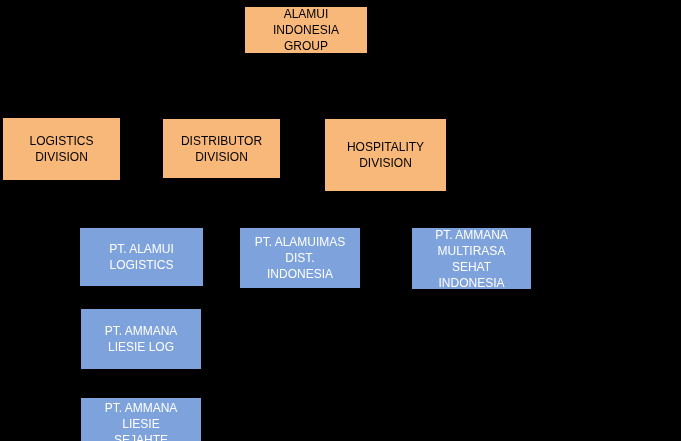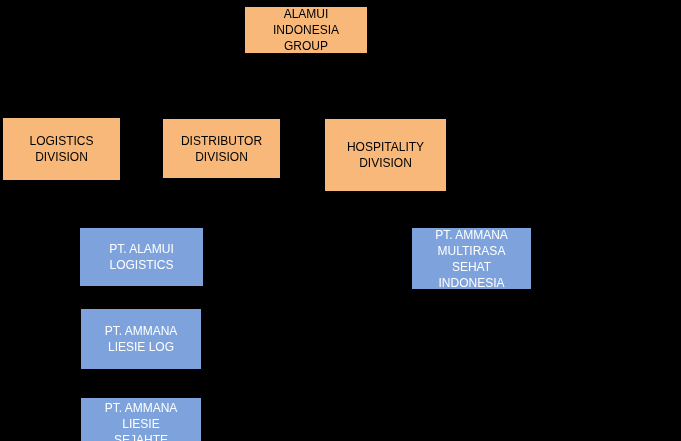--- a/index.html
+++ b/index.html
@@ -51,20 +51,22 @@
   <div class="node division" style="left:163px; top:119px; width:117px; height:59px;">DISTRIBUTOR
 DIVISION</div>
 
   <div class="node division" style="left:325px; top:119px; width:121px; height:72px;">HOSPITALITY
 DIVISION</div>
 
 
   <div class="node company" style="left:80px; top:210px; width:123px; height:58px;">PT. ALAMUI
 LOGISTICS</div>
 
+  <div class="node company" style="left:240px; top:210px; width:120px; height:60px;">PT. ALAMUIMAS
+DIST. INDONESIA</div>
 
   <div class="node company" style="left:412px; top:210px; width:119px; height:61px;">PT. AMMANA
 MULTIRASA SEHAT
 INDONESIA</div>
 
 
   <div class="node company" style="left:81px; top:291px; width:120px; height:60px;">PT. AMMANA
 LIESIE LOG</div>
 
   <div class="node company" style="left:81px; top:380px; width:120px; height:52px;">PT. AMMANA

